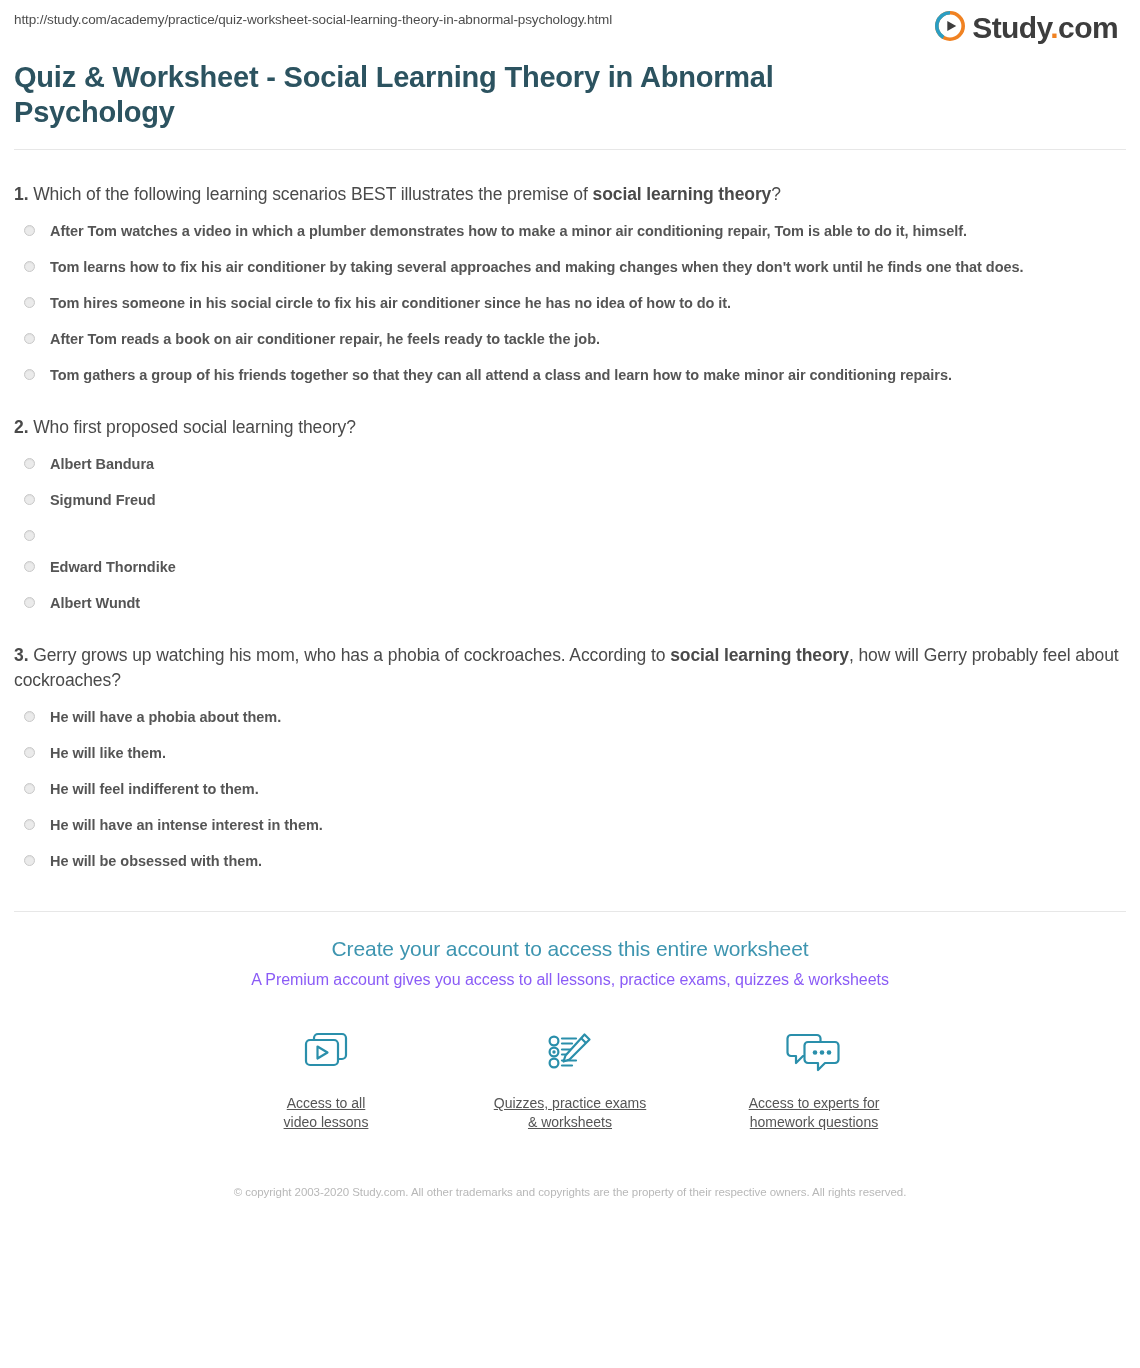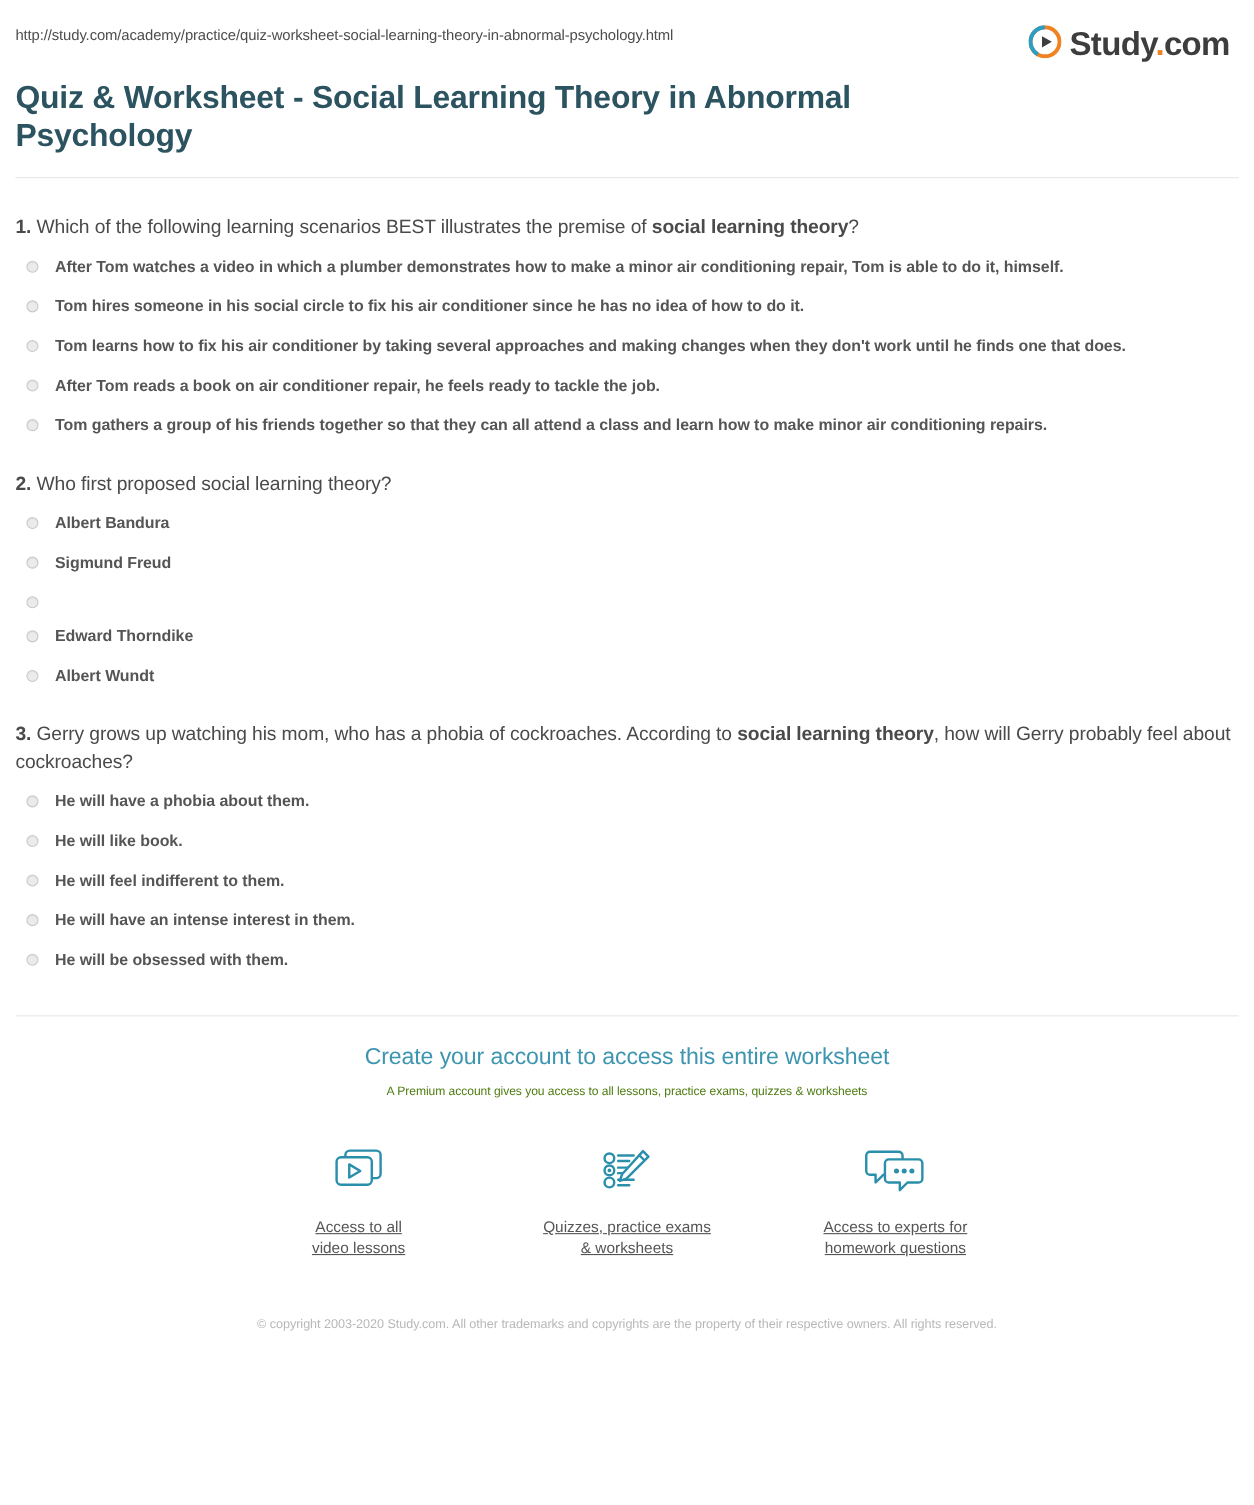--- a/index.html
+++ b/index.html
@@ -12,21 +12,20 @@
     min-height: 1368px;
     font-family: "Liberation Sans", sans-serif;
     color: #4a4a4a;
     -webkit-font-smoothing: antialiased;
   }
   .page {
     width: 1140px;
     box-sizing: border-box;
     padding: 0 14px;
     position: relative;
-    margin-top: 12px;
   }
 
   
   .topbar {
     height: 54px;
     display: flex;
     align-items: flex-start;
     justify-content: space-between;
     padding-top: 11px;
     box-sizing: border-box;
@@ -121,23 +120,23 @@
   }
   .cta-head {
     font-size: 21px;
     line-height: 26px;
     color: #3e95b0;
     text-decoration: none;
     display: block;
     letter-spacing: -0.1px;
   }
   .cta-sub {
-    font-size: 11px;
+    font-size: 16px;
     line-height: 20px;
-    color: #4d7c0f;
+    color: #8b5cf6;
     margin-top: 8px;
     letter-spacing: -0.05px;
   }
 
   .perks {
     display: flex;
     justify-content: center;
     gap: 74px;
     margin-top: 34px;
   }
@@ -202,25 +201,25 @@
         <span>1.</span>
         <span class="normal">Which of the following learning scenarios BEST illustrates the premise of </span><span class="strong">social learning theory</span><span class="normal">?</span>
       </div>
       <ul class="options">
         <li class="option">
           <span class="radio"></span>
           <span class="opt-label">After Tom watches a video in which a plumber demonstrates how to make a minor air conditioning repair, Tom is able to do it, himself.</span>
         </li>
         <li class="option">
           <span class="radio"></span>
+          <span class="opt-label">Tom learns how to fix his air conditioner by taking several approaches and making changes when they don't work until he finds one that does.</span>
+        </li>
+        <li class="option">
+          <span class="radio"></span>
           <span class="opt-label">Tom hires someone in his social circle to fix his air conditioner since he has no idea of how to do it.</span>
-        </li>
-        <li class="option">
-          <span class="radio"></span>
-          <span class="opt-label">Tom learns how to fix his air conditioner by taking several approaches and making changes when they don't work until he finds one that does.</span>
         </li>
         <li class="option">
           <span class="radio"></span>
           <span class="opt-label">After Tom reads a book on air conditioner repair, he feels ready to tackle the job.</span>
         </li>
         <li class="option">
           <span class="radio"></span>
           <span class="opt-label">Tom gathers a group of his friends together so that they can all attend a class and learn how to make minor air conditioning repairs.</span>
         </li>
       </ul>
@@ -259,21 +258,21 @@
         <span>3.</span>
         <span class="normal">Gerry grows up watching his mom, who has a phobia of cockroaches. According to </span><span class="strong">social learning theory</span><span class="normal">, how will Gerry probably feel about cockroaches?</span>
       </div>
       <ul class="options">
         <li class="option">
           <span class="radio"></span>
           <span class="opt-label">He will have a phobia about them.</span>
         </li>
         <li class="option">
           <span class="radio"></span>
-          <span class="opt-label">He will like book.</span>
+          <span class="opt-label">He will like them.</span>
         </li>
         <li class="option">
           <span class="radio"></span>
           <span class="opt-label">He will feel indifferent to them.</span>
         </li>
         <li class="option">
           <span class="radio"></span>
           <span class="opt-label">He will have an intense interest in them.</span>
         </li>
         <li class="option">

